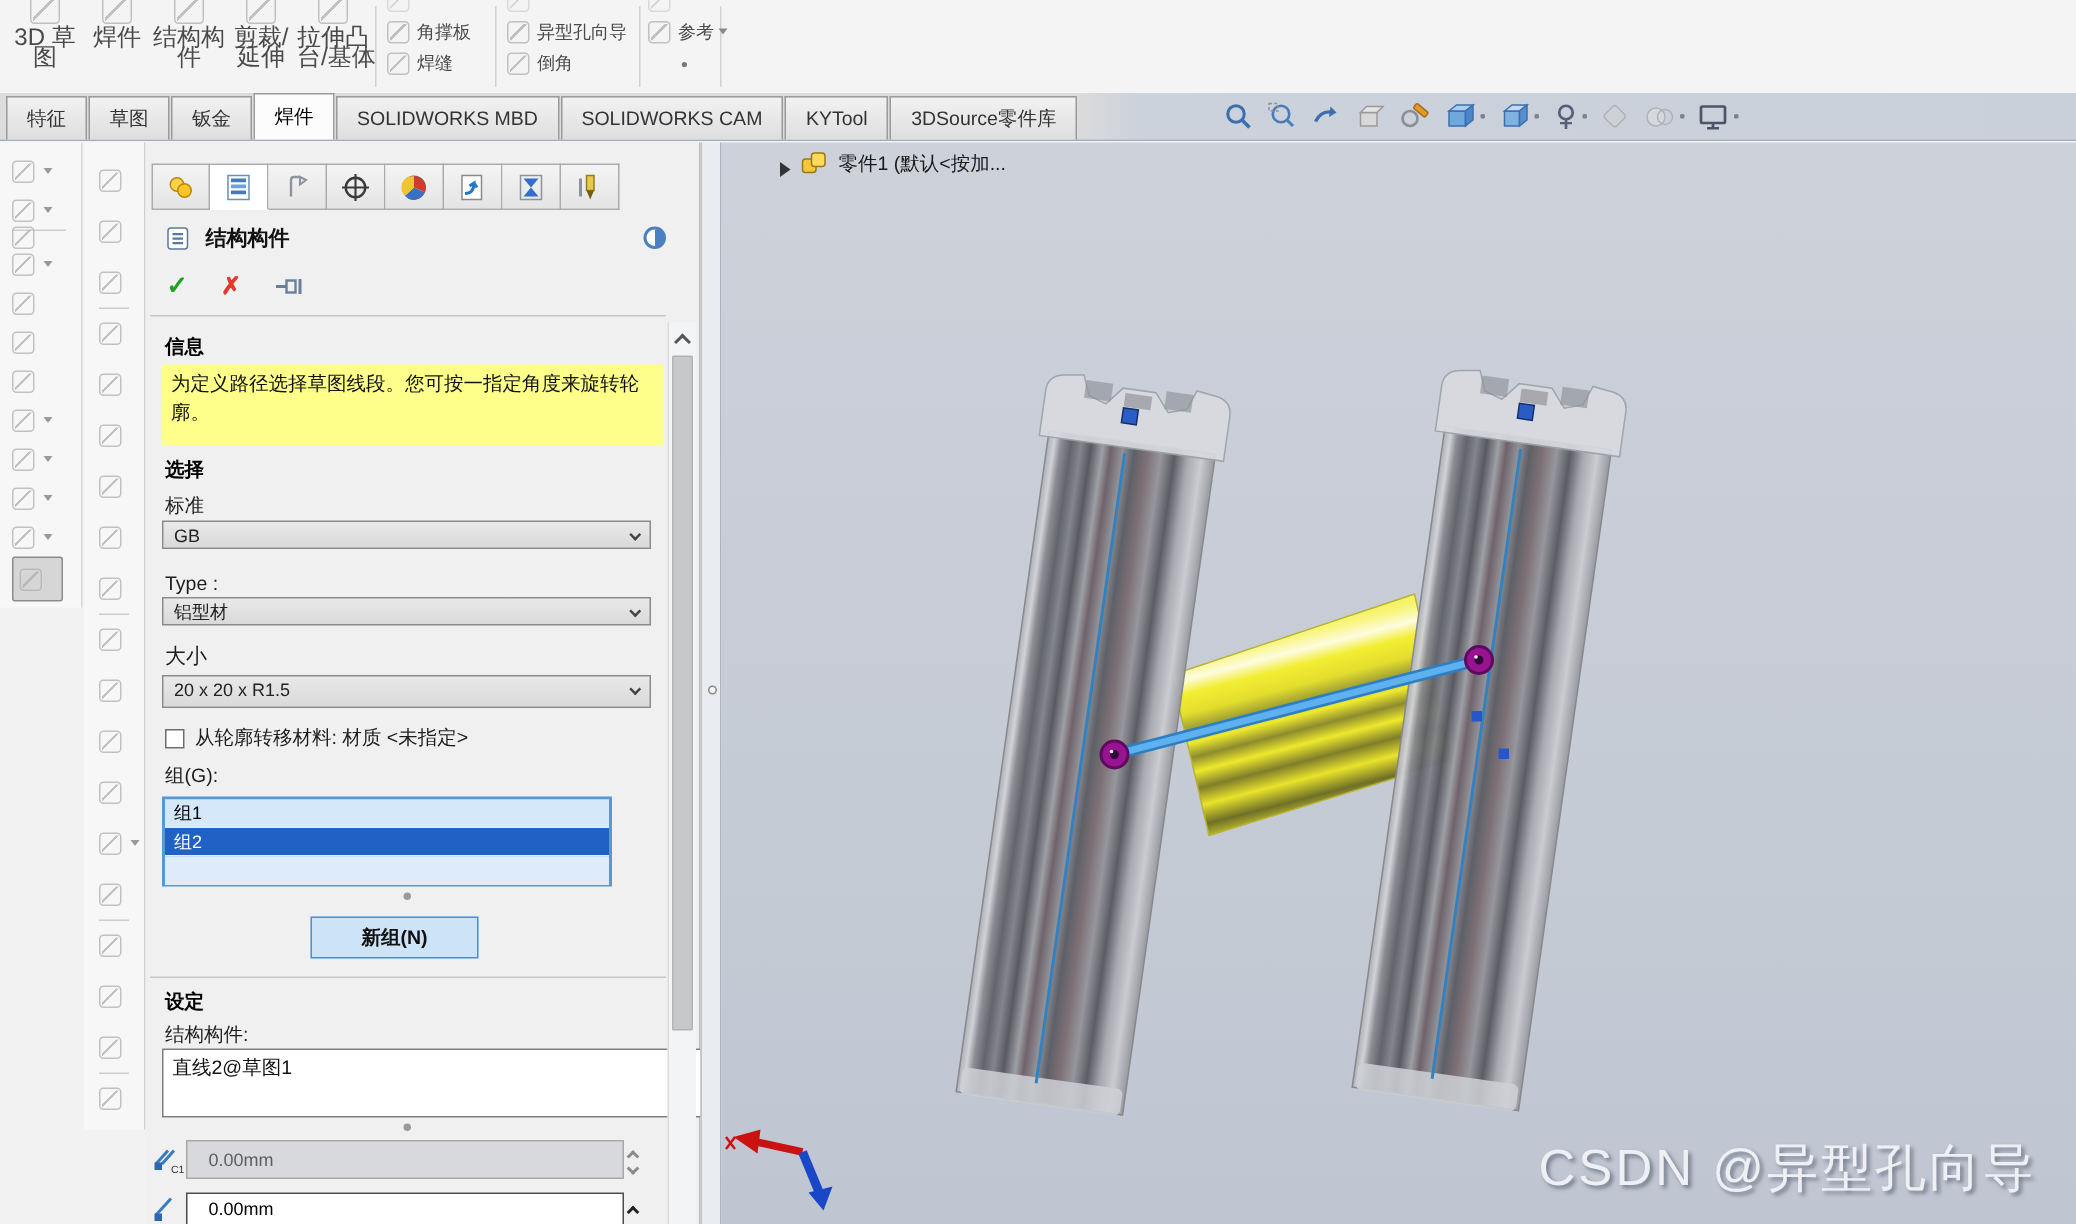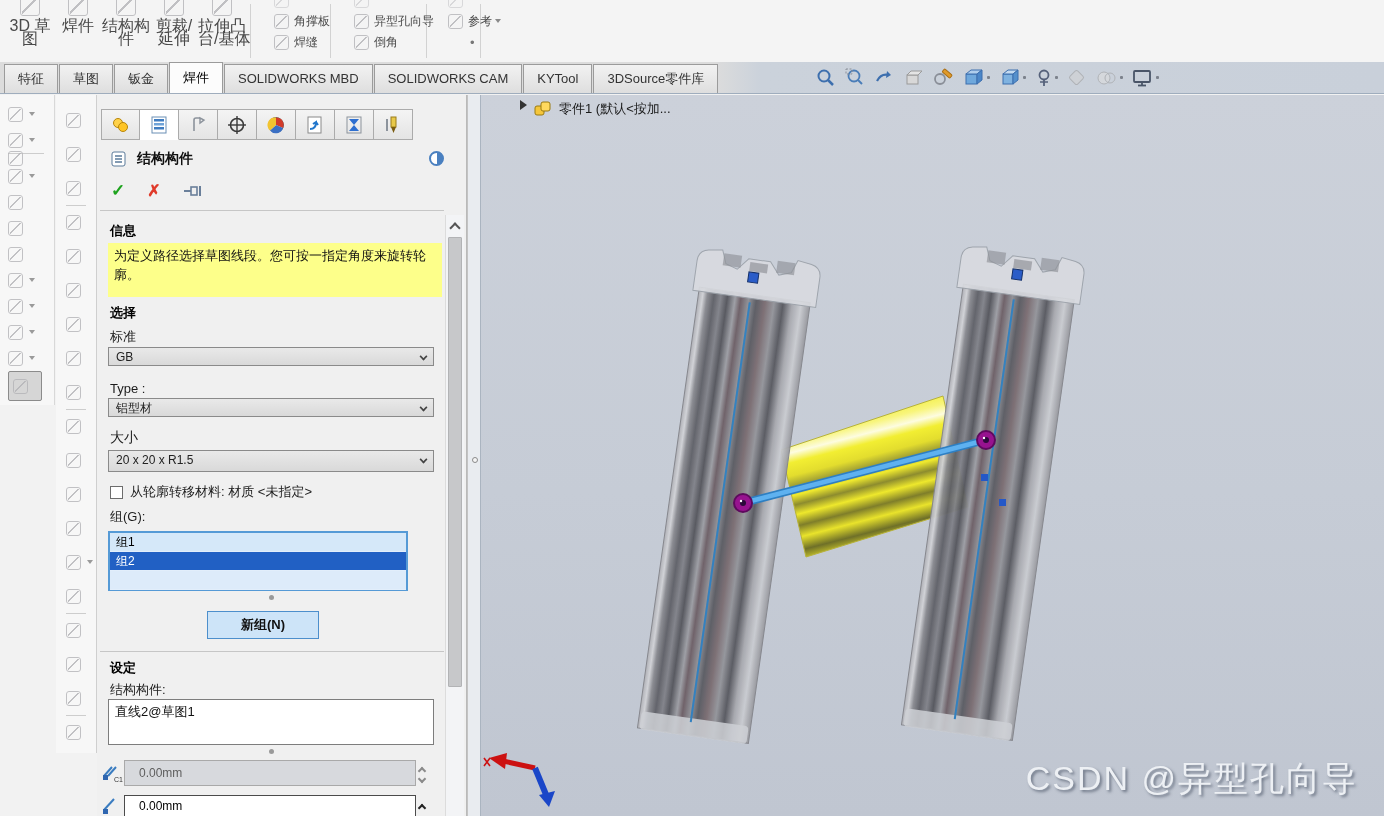--- a/index.html
+++ b/index.html
@@ -8,21 +8,21 @@
   #app { position:relative; width:1384px; height:816px; overflow:hidden; }
 
   
   #ribbon { position:absolute; left:0; top:0; width:1384px; height:62px; background:#f4f4f4; overflow:hidden; }
   .rb-big-wrap { position:absolute; left:6px; top:0; display:flex; }
   .rb-btn { width:48px; height:62px; text-align:center; padding-top:2px; cursor:pointer; }
   .rb-btn .gi-lg { display:inline-block; margin-top:-6px; }
   .rb-btn .l1,.rb-btn .l2 { display:block; font-size:16px; line-height:13px; color:#4a4a4a; white-space:nowrap; }
   .rb-divider { position:absolute; top:4px; width:1px; height:54px; background:#d2d2d2; }
   .rb-smallcol { position:absolute; top:0; }
-  .rb-smallrow { display:flex; align-items:center; height:20px; margin:1px 16px; cursor:pointer; }
+  .rb-smallrow { display:flex; align-items:center; height:20px; margin:1px 0; cursor:pointer; }
   .rb-smallrow .ghost { margin-right:5px; }
   .rb-smallrow .lbl { font-size:12px; color:#4a4a4a; white-space:nowrap; }
   .rb-clip { opacity:.55; margin-top:-10px; }
   #rb-reference { position:absolute; left:432px; top:0; }
   #rb-reference .lbl { font-size:12px; color:#4a4a4a; }
 
   .ghost { position:relative; display:inline-block; width:15px; height:15px; border:1px solid #b4b4b8; border-radius:3px; opacity:.8; flex:none; }
   .ghost::after { content:''; position:absolute; left:1px; top:1px; right:1px; bottom:1px;
       background:linear-gradient(135deg,transparent 42%,#b4b4b8 42%,#b4b4b8 52%,transparent 52%); }
   .gi-lg { width:20px; height:20px; }
@@ -76,21 +76,21 @@
   #chk-row .lbl { font-size:13px; color:#1c1c1c; }
 
   #group-list { position:absolute; left:11px; top:436px; width:300px; height:60px; background:#e7f1fb; border:2px solid #559ad6; }
   .grp-row { height:19px; line-height:19px; padding-left:6px; font-size:12px; background:#d5e8f9; color:#000; border-bottom:1px solid #e2eefb; cursor:pointer; }
   .grp-row.selected { background:#2160c4; color:#fff; }
   .grp-row:last-child { background:#ddebfa; }
   .grip-dot { position:absolute; width:5px; height:5px; border-radius:50%; background:#9a9a9a; cursor:ns-resize; }
 
   #new-group-btn { position:absolute; left:110px; top:516px; width:112px; height:28px; background:#cde4f8; border:1px solid #4d8fcc; font-size:13px; color:#111; text-align:center; line-height:26px; cursor:pointer;font-weight:bold; }
 
-  #path-box { position:absolute; left:11px; top:604px; width:326px; height:46px; background:#fff; border:1px solid #7d7d7d; font-size:13px; color:#111; padding:3px 6px; }
+  #path-box { position:absolute; left:11px; top:604px; width:360px; height:46px; background:#fff; border:1px solid #7d7d7d; font-size:13px; color:#111; padding:3px 6px; }
 
   .spin-row { position:absolute; left:3px; display:flex; align-items:center; }
   .spin-input { width:292px; height:26px; border:1px solid #a9a9a9; font-size:12px; padding:0 14px; line-height:24px; }
   .spin-input.disabled { background:#d7d9dd; color:#5e5e5e; }
   .spin-input.focused { background:#fff; color:#000; border:1px solid #4b4b4b; height:22px; line-height:20px; }
   .spin-btns { display:flex; flex-direction:column; justify-content:center; margin-left:3px; gap:4px; }
   .spin-btns .chev { width:6px; height:6px; border-color:#8a8a8a; }
   .spin-btns .chev.down { transform:rotate(225deg); margin-top:-2px; }
   .spin-btns.dark .chev { border-color:#222; }
 
@@ -99,21 +99,21 @@
   #pm-scroll .up { position:absolute; left:5px; top:5px; }
   #pm-scroll .up .chev { border-color:#555; }
   #pm-scroll .thumb { position:absolute; left:2px; top:22px; width:14px; height:450px; background:#c7c8ca; border:1px solid #b2b3b5; border-radius:1px; cursor:grab; }
 
   
   #splitter { position:absolute; left:467px; top:95px; width:14px; height:721px; background:#e9ecf0; border-left:1px solid #c3c3c3; border-right:1px solid #aab4c0; }
   #splitter .handle { position:absolute; left:4px; top:362px; width:6px; height:6px; border-radius:50%; border:1px solid #8a8a8a; background:#f5f5f5; cursor:ew-resize; }
 
   
   #viewport { position:absolute; left:481px; top:95px; width:903px; height:721px; background:linear-gradient(180deg,#ccd1da 0%,#c6ccd6 55%,#c0c6d1 100%); overflow:hidden; }
-  #vp-tree { position:absolute; left:6px; top:5px; display:flex; align-items:flex-start; gap:6px; cursor:pointer;padding-left:33px; }
+  #vp-tree { position:absolute; left:6px; top:5px; display:flex; align-items:flex-end; gap:6px; cursor:pointer;padding-left:33px; }
   #vp-tree .tri { width:0; height:0; border-top:5px solid transparent; border-bottom:5px solid transparent; border-left:7px solid #333; }
   #vp-tree .lbl { font-size:13px; color:#1a1a1a; }
   #model-svg { position:absolute; left:0; top:0; }
   #watermark { position:absolute; right:26px; bottom:14px; font-size:34px; letter-spacing:2px; color:#edf0f4; text-shadow:2px 2px 3px rgba(96,106,122,.85); white-space:nowrap; }
 </style>
 </head>
 <body>
 
 <div id="app">
 

